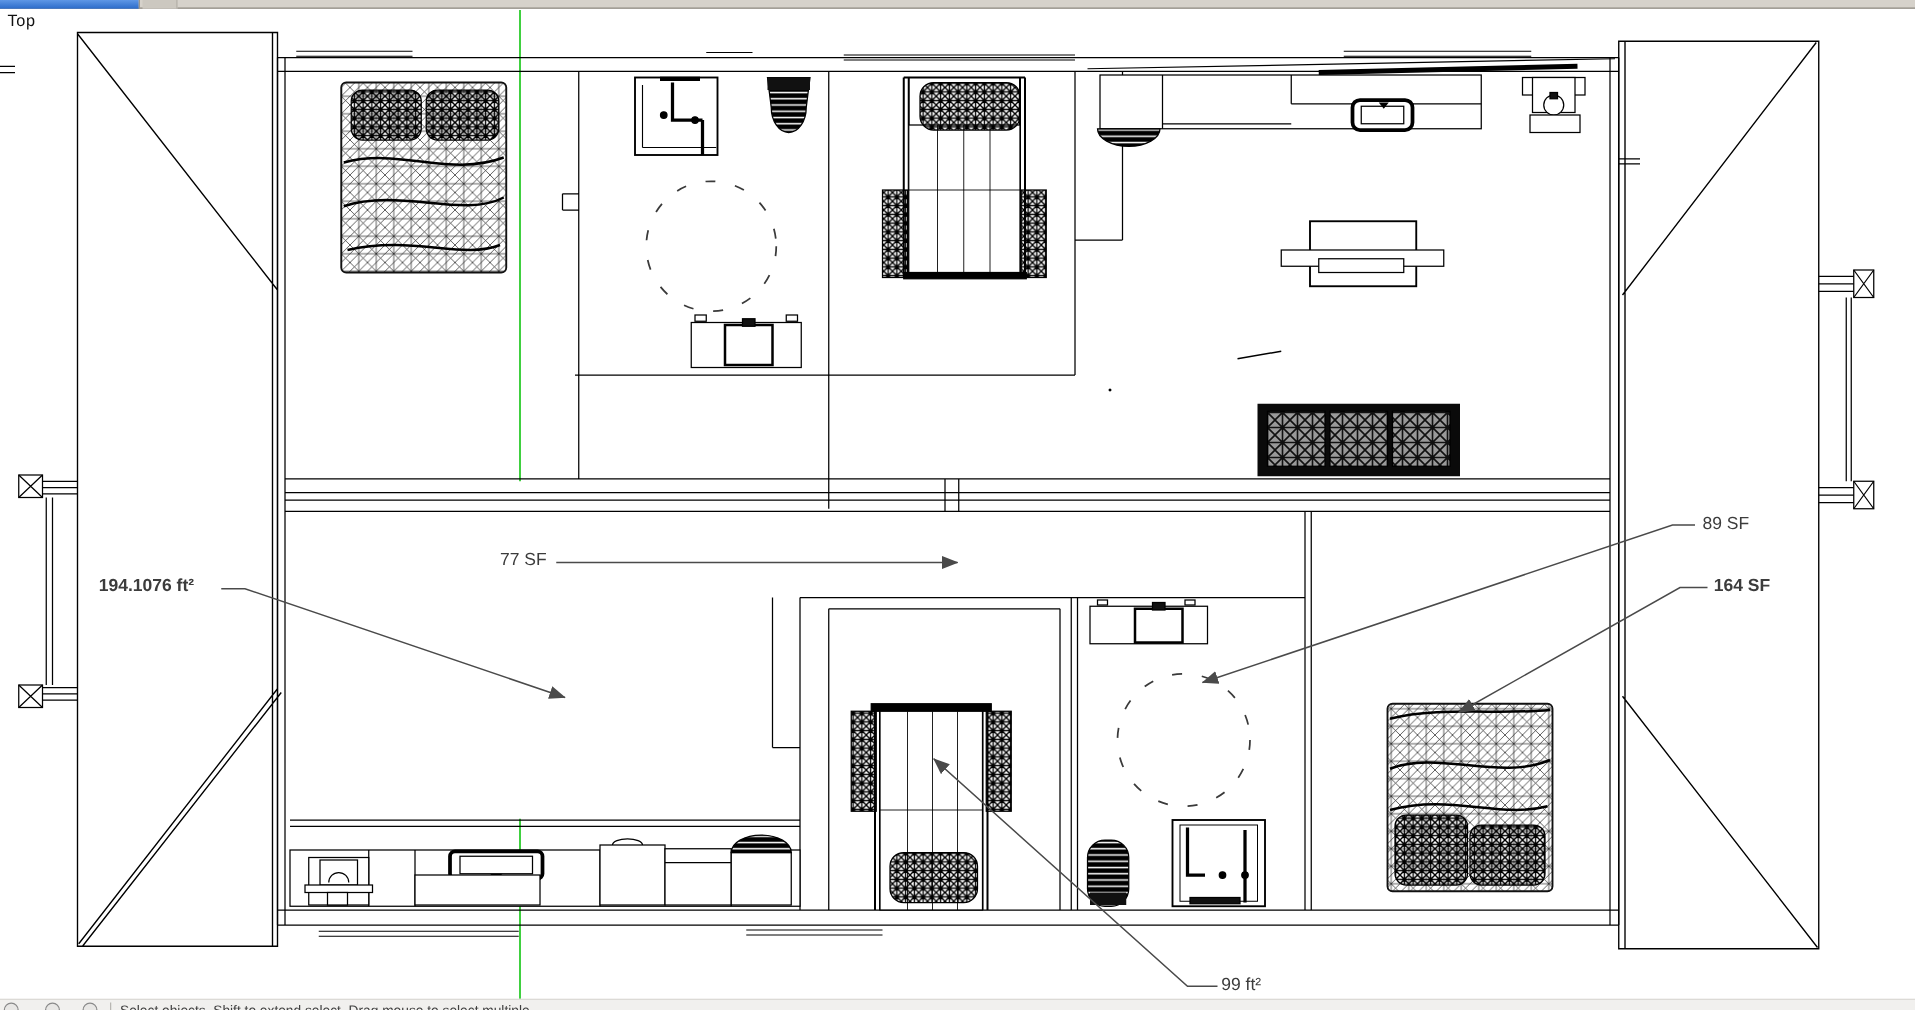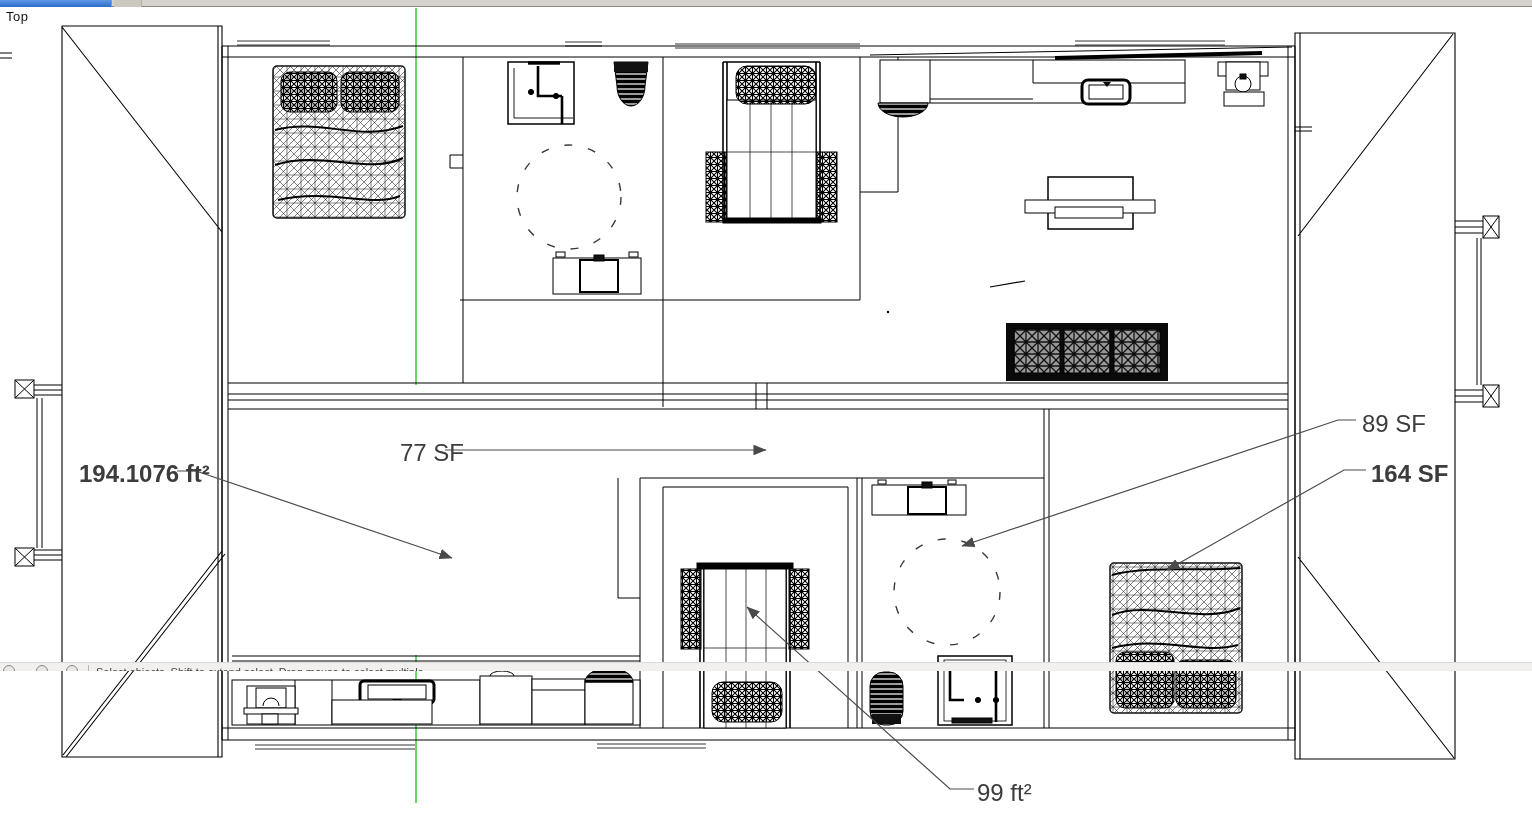--- a/index.html
+++ b/index.html
@@ -1,36 +1,36 @@
 <!DOCTYPE html>
 <html><head>
 <meta charset="utf-8">
 <style>
   * { margin:0; padding:0; box-sizing:border-box; }
   html,body { width:1532px; height:814px; overflow:hidden; background:#fff;
     font-family:"Liberation Sans", sans-serif; }
-  #stage { position:relative; width:1532px; height:671px; background:#fff; }
+  #stage { position:relative; width:1532px; height:808px; background:#fff; }
 
   
   #tabbar { position:absolute; left:0; top:0; width:1532px; height:7px;
     background:#d6d2cb; border-bottom:1px solid #8e8a82; z-index:3; }
   #tab-active { position:absolute; left:0; top:0; width:112px; height:7px;
     background:linear-gradient(#5e97e6,#2b6bc9); border-right:1px solid #9a968e; }
   #tab-next { position:absolute; left:114px; top:0; width:28px; height:7px;
     background:#ccc8c0; border-right:1px solid #b5b1a9; }
 
   
   #vp-label { position:absolute; left:6px; top:9px; font-size:13px; color:#111;
     letter-spacing:0.5px; z-index:2; }
 
   
   #plan { position:absolute; left:0; top:0; width:1532px; height:814px; z-index:1; }
 
   
-  .annot { position:absolute; z-index:2; font-size:24px; color:#3c3c3c; white-space:nowrap; }
+  .annot { position:absolute; z-index:2; font-size:14px; color:#3c3c3c; white-space:nowrap; }
 
   
   #statusbar { position:absolute; left:0; bottom:0; width:1532px; height:9px;
     background:#f1f0ee; border-top:1px solid #dcdad6; overflow:hidden; z-index:3; }
   .sico { position:absolute; top:2px; width:12px; height:12px; border:1.4px solid #8a8a8a;
     border-radius:50%; background:#e8e7e5; }
   #sico1 { left:3px; } #sico2 { left:36px; } #sico3 { left:66px; }
   #sdiv { position:absolute; left:88px; top:2px; width:1px; height:12px; background:#b8b6b2; }
   #smsg { position:absolute; left:96px; top:3px; font-size:11px; color:#3f3f3f; }
 </style>

